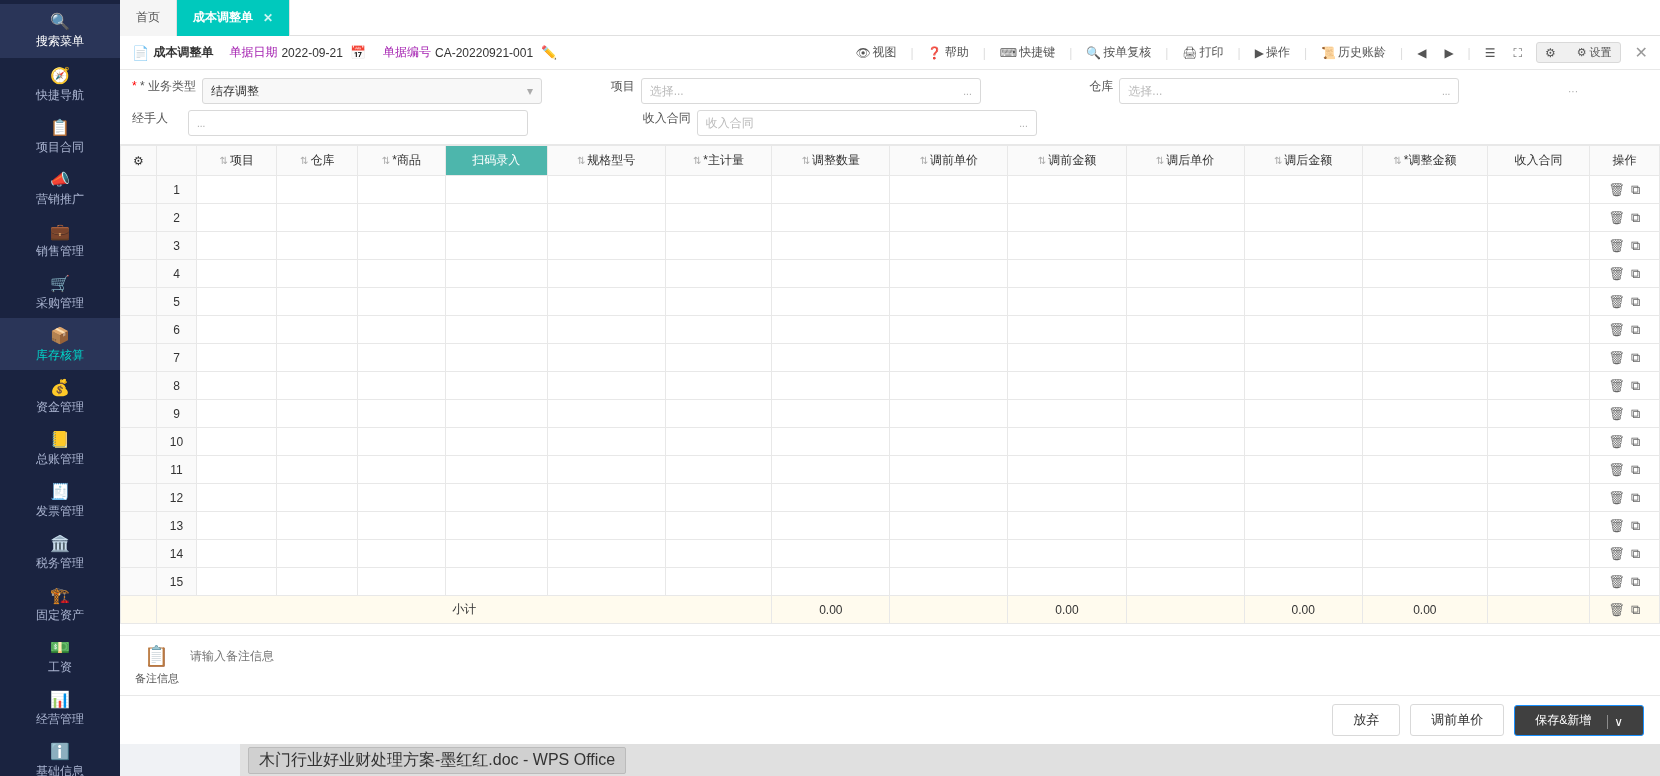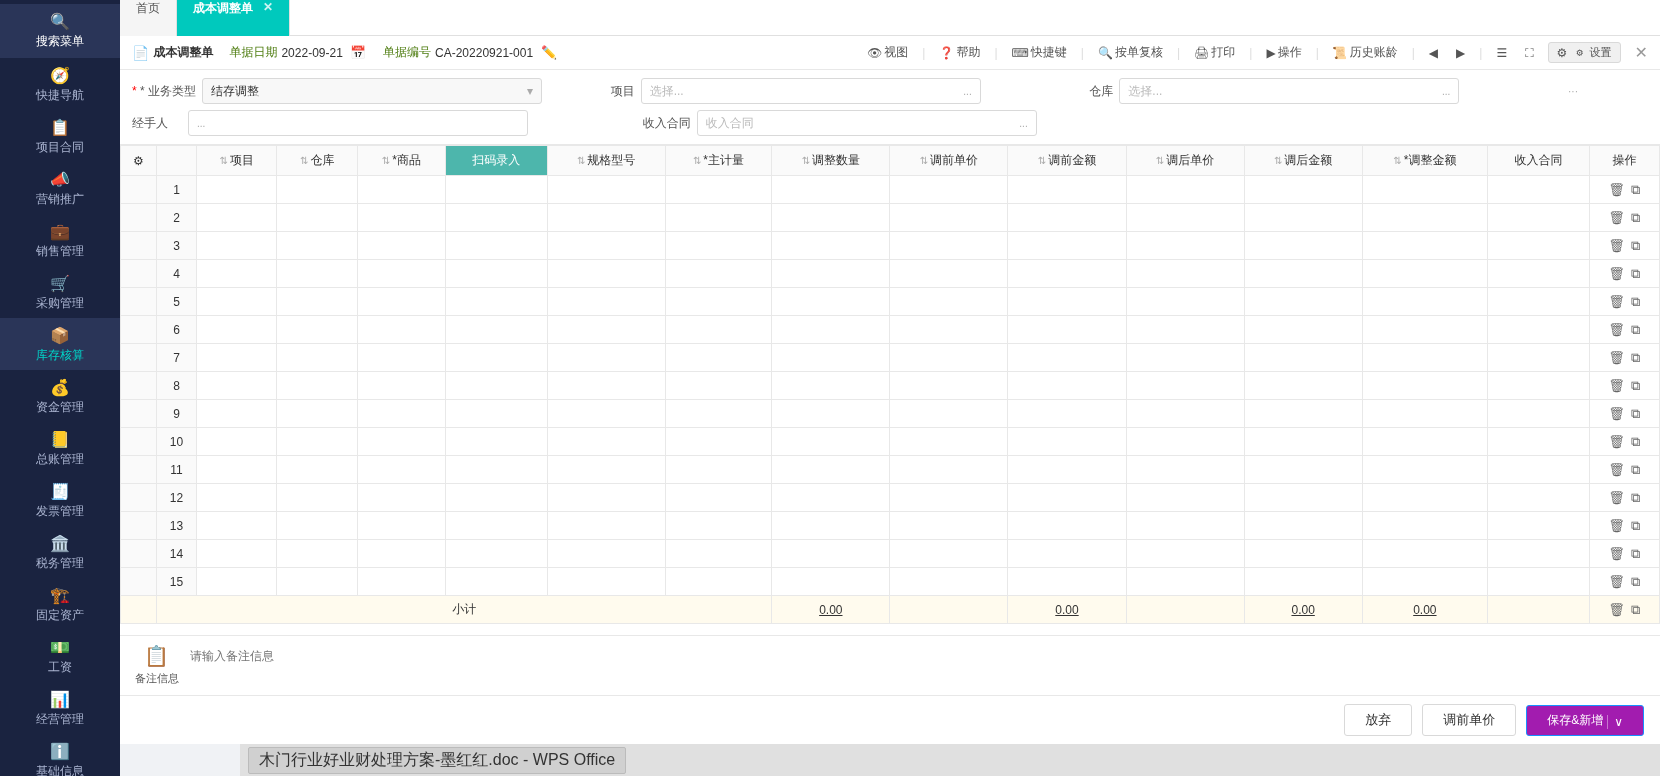--- a/index.html
+++ b/index.html
@@ -61,20 +61,21 @@
       align-items: center;
       height: 36px;
       border-bottom: 1px solid #e0e0e0;
       padding-left: 0;
       flex-shrink: 0;
     }
     .tab {
       height: 36px;
       padding: 0 16px;
       display: flex;
+      align-items: center;
       cursor: pointer;
       font-size: 13px;
       color: #555;
       border-right: 1px solid #e0e0e0;
       gap: 6px;
     }
     .tab.active {
       background: #00c9bd;
       color: #fff;
       font-weight: bold;
@@ -121,21 +122,21 @@
       font-size: 14px;
     }
     .toolbar-field {
       display: flex;
       align-items: center;
       gap: 4px;
       font-size: 12px;
       color: #555;
       margin-left: 8px;
     }
-    .toolbar-field .label { color: #4d7c0f; }
+    .toolbar-field .label { color: #a21caf; }
     .toolbar-field .value { color: #333; font-weight: 500; }
     .toolbar-right {
       margin-left: auto;
       display: flex;
       align-items: center;
       gap: 10px;
       font-size: 12px;
       color: #555;
     }
     .toolbar-right-btn {
@@ -173,21 +174,21 @@
     }
     .form-row {
       display: flex;
       align-items: center;
       gap: 16px;
       margin-bottom: 6px;
     }
     .form-row:last-child { margin-bottom: 0; }
     .field-group {
       display: flex;
-      align-items: center;
+      align-items: flex-start;
       gap: 6px;
       flex: 1;
     }
     .field-label {
       color: #555;
       white-space: nowrap;
       font-size: 12px;
       min-width: fit-content;
     }
     .field-label.required::before {
@@ -279,21 +280,20 @@
       border-top: 1px solid #d9d9d9;
     }
     .summary-label {
       text-align: right;
       color: #555;
       padding-right: 12px;
     }
     .summary-value {
       color: #333;
       text-align: center;
-      text-decoration: underline;
     }
 
     
     .notes-area {
       display: flex;
       align-items: flex-start;
       padding: 8px 12px;
       background: #fff;
       border-top: 1px solid #e8e8e8;
       gap: 8px;
@@ -335,26 +335,26 @@
     .btn {
       padding: 6px 20px;
       border-radius: 3px;
       cursor: pointer;
       font-size: 13px;
       border: 1px solid #d9d9d9;
       background: #fff;
       color: #333;
     }
     .btn-primary {
-      background: #a21caf;
+      background: #404040;
       color: #fff;
       border-color: #1890ff;
       display: flex;
       align-items: flex-end;
-      gap: 0;
+      gap: 12px;
     }
     .btn-save-draft {
       background: #fff;
       color: #333;
       border-color: #d9d9d9;
     }
 
     
     .taskbar {
       position: absolute;
@@ -495,21 +495,21 @@
         <span class="toolbar-divider">|</span>
         <span class="toolbar-right-btn">📜 <span>历史账龄</span></span>
         <span class="toolbar-divider">|</span>
         <span class="toolbar-right-btn">◀</span>
         <span class="toolbar-right-btn">▶</span>
         <span class="toolbar-divider">|</span>
         <span class="toolbar-right-btn">☰</span>
         <span class="toolbar-right-btn">⛶</span>
         <div class="settings-btn">
           <span>⚙</span>
-          <span style="font-size:11px;margin-left:6px;font-family:Liberation Mono, monospace;">⚙ 设置</span>
+          <span style="font-size:11px;margin-left:18px;">⚙ 设置</span>
         </div>
         <span class="close-window-btn">✕</span>
       </div>
     </div>
 
     <div class="form-fields">
       <div class="form-row">
         <div class="field-group">
           <span class="field-label required">* 业务类型</span>
           <div class="field-input field-input-filled" style="min-width:200px; max-width:340px;">

